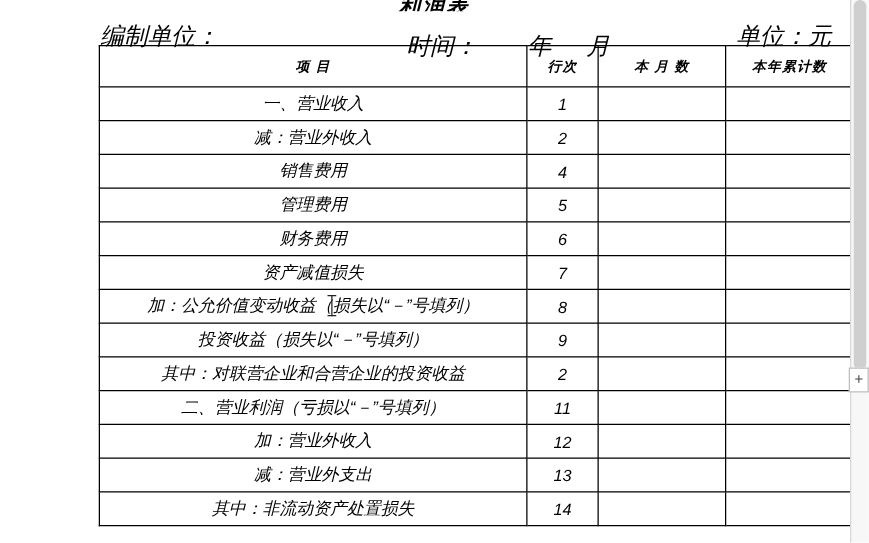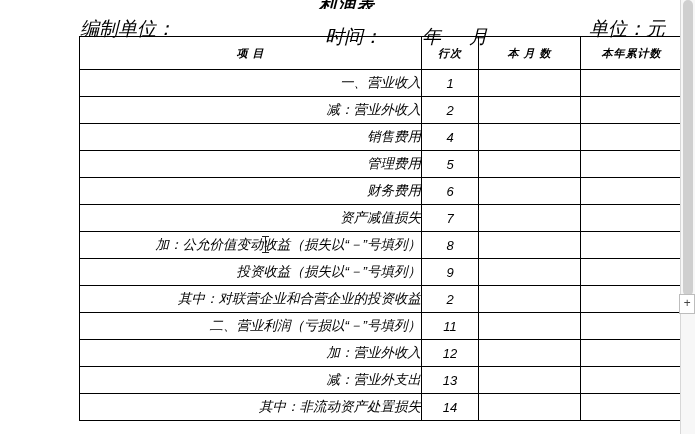--- a/index.html
+++ b/index.html
@@ -89,21 +89,21 @@
     height: 32px;
     font-size: 11px;
     letter-spacing: 1px;
   }
   th.col-item { width: 341px; }
   th.col-line { width: 56px; }
   th.col-month { width: 101px; }
   th.col-year  { width: 101px; }
 
   td.item {
-    text-align: right;
+    text-align: center;
     padding-left: 8px;
     white-space: nowrap;
     margin-top: 15px;
   }
   td.line {
     text-align: center;
     font-size: 13px;
   }
   td.num { }
 

